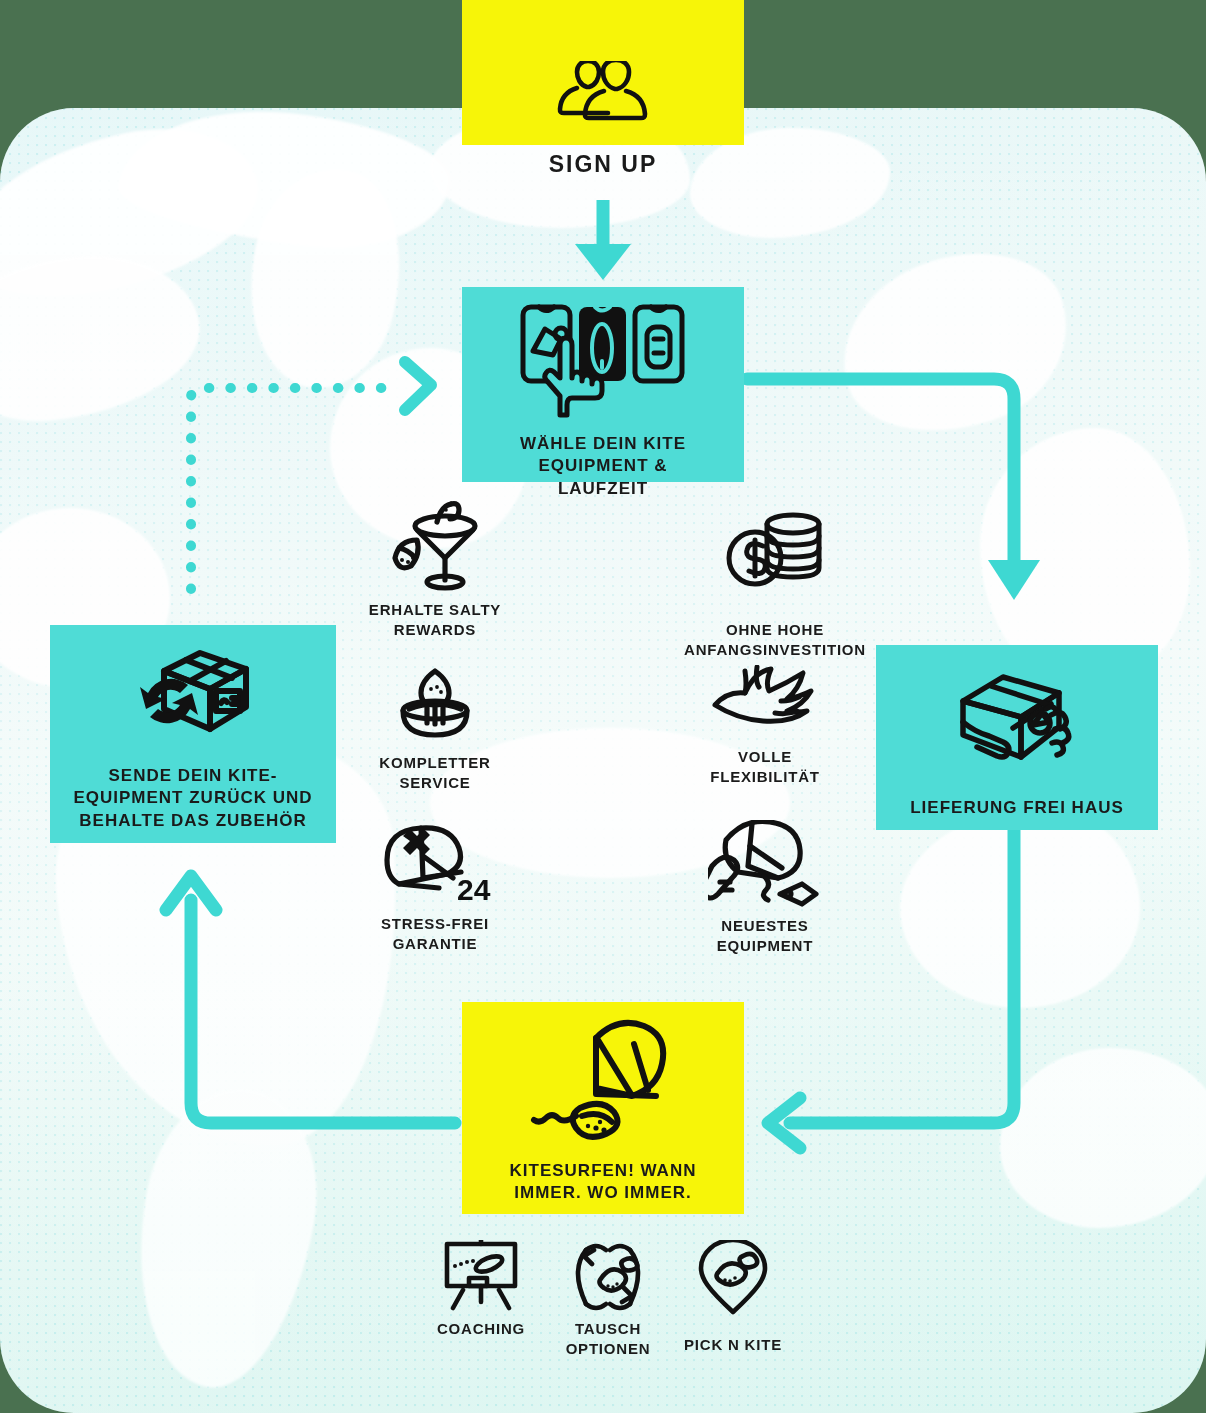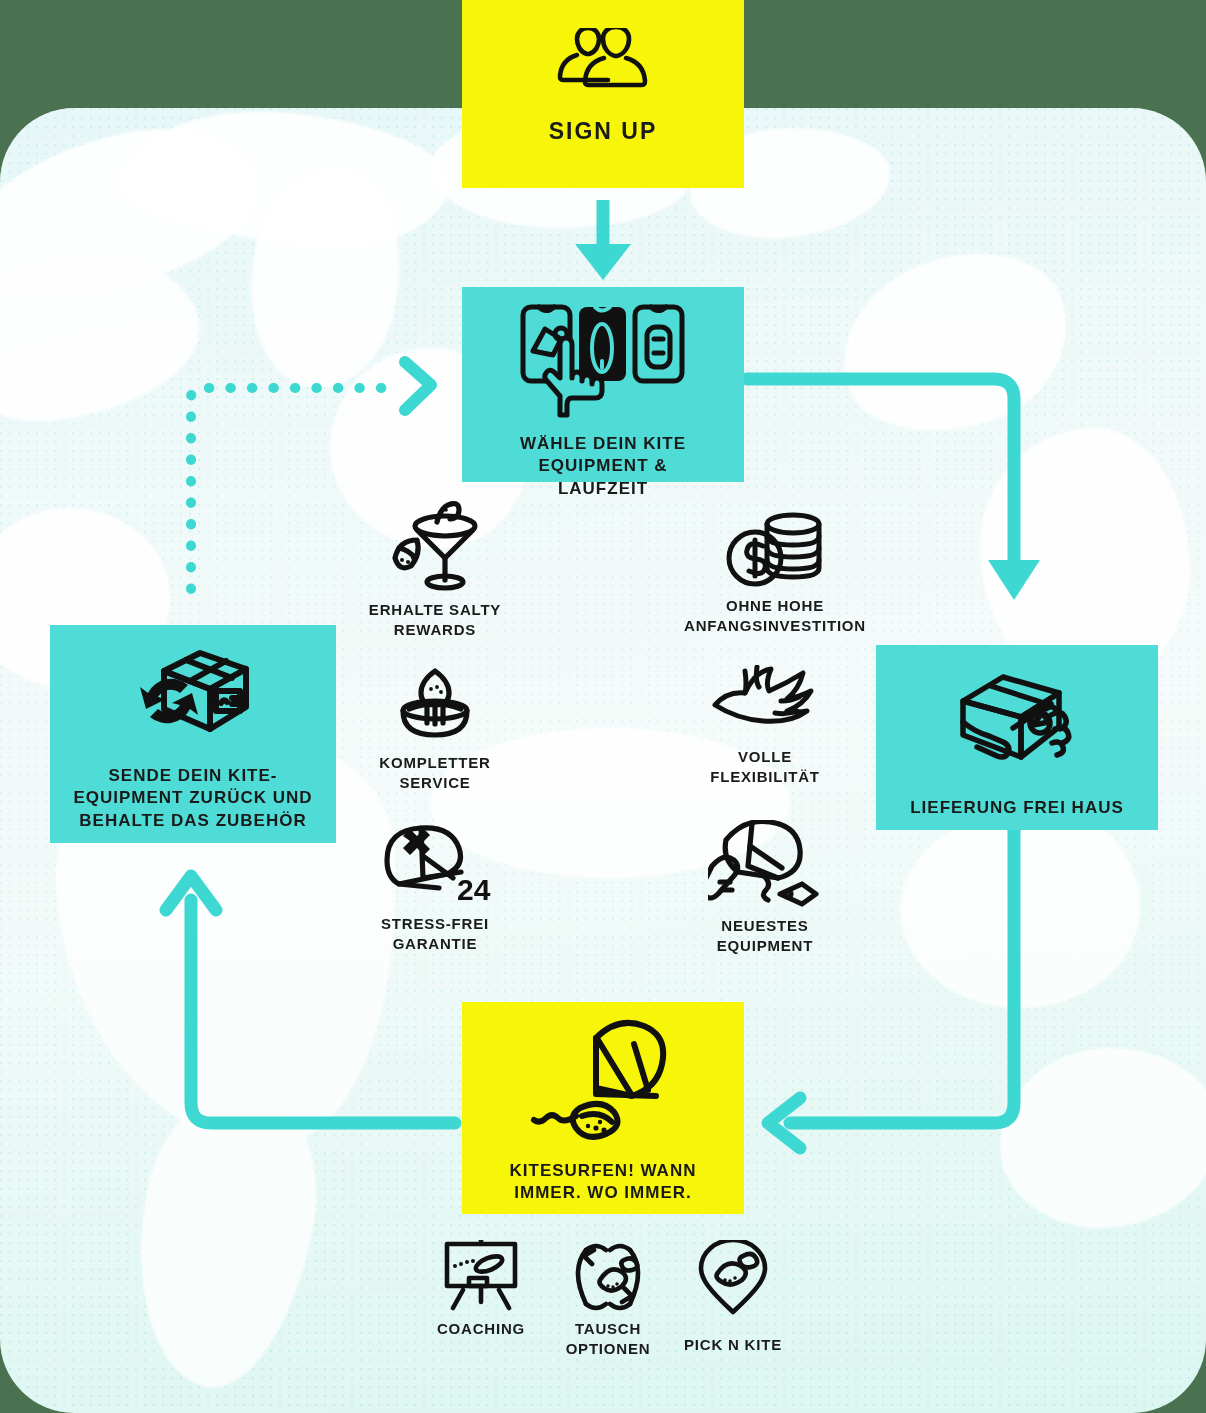--- a/index.html
+++ b/index.html
@@ -42,37 +42,37 @@
 
   
   .box{position:absolute;display:flex;flex-direction:column;align-items:center;justify-content:flex-start;box-sizing:border-box;}
   .box .cap{
     font-weight:700;font-size:17px;letter-spacing:1.0px;color:#1a1a1a;
     text-align:center;line-height:1.32;text-transform:uppercase;
   }
   .yellow{background:#f7f508;}
   .teal{background:#4fdcd6;}
 
-  #box-signup{left:462px;top:0px;width:282px;height:188px;padding-top:28px;}
+  #box-signup{left:462px;top:0px;width:282px;height:145px;padding-top:61px;}
   #box-choose{left:462px;top:287px;width:282px;height:195px;padding-top:16px;}
   #box-deliver{left:876px;top:645px;width:282px;height:185px;padding-top:22px;}
   #box-return{left:50px;top:625px;width:286px;height:218px;padding-top:22px;}
   #box-surf{left:462px;top:1002px;width:282px;height:212px;padding-top:14px;}
 
   
   .benefit{position:absolute;display:flex;flex-direction:column;align-items:center;width:200px;}
   .benefit .btxt{
     margin-top:8px;font-weight:700;font-size:15px;letter-spacing:.8px;color:#1b1b1b;
     text-align:center;line-height:1.3;text-transform:uppercase;
   }
   .bwide{width:260px;}
   #b-rewards{left:335px;top:500px;}
   #b-service{left:335px;top:665px;}
   #b-stress{left:335px;top:822px;}
-  #b-invest{left:645px;top:512px;}
+  #b-invest{left:645px;top:512px;gap:24px;}
   #b-flex{left:665px;top:665px;}
   #b-equip{left:665px;top:820px;}
 
   
   .mini{position:absolute;display:flex;flex-direction:column;align-items:center;width:160px;}
   .mini .mtxt{margin-top:7px;font-weight:700;font-size:15px;letter-spacing:.8px;color:#1b1b1b;text-align:center;line-height:1.3;text-transform:uppercase;}
   #m-coach{left:401px;top:1240px;}
   #m-swap{left:528px;top:1240px;}
   #m-pick{left:653px;top:1240px;gap:12px;}
 

